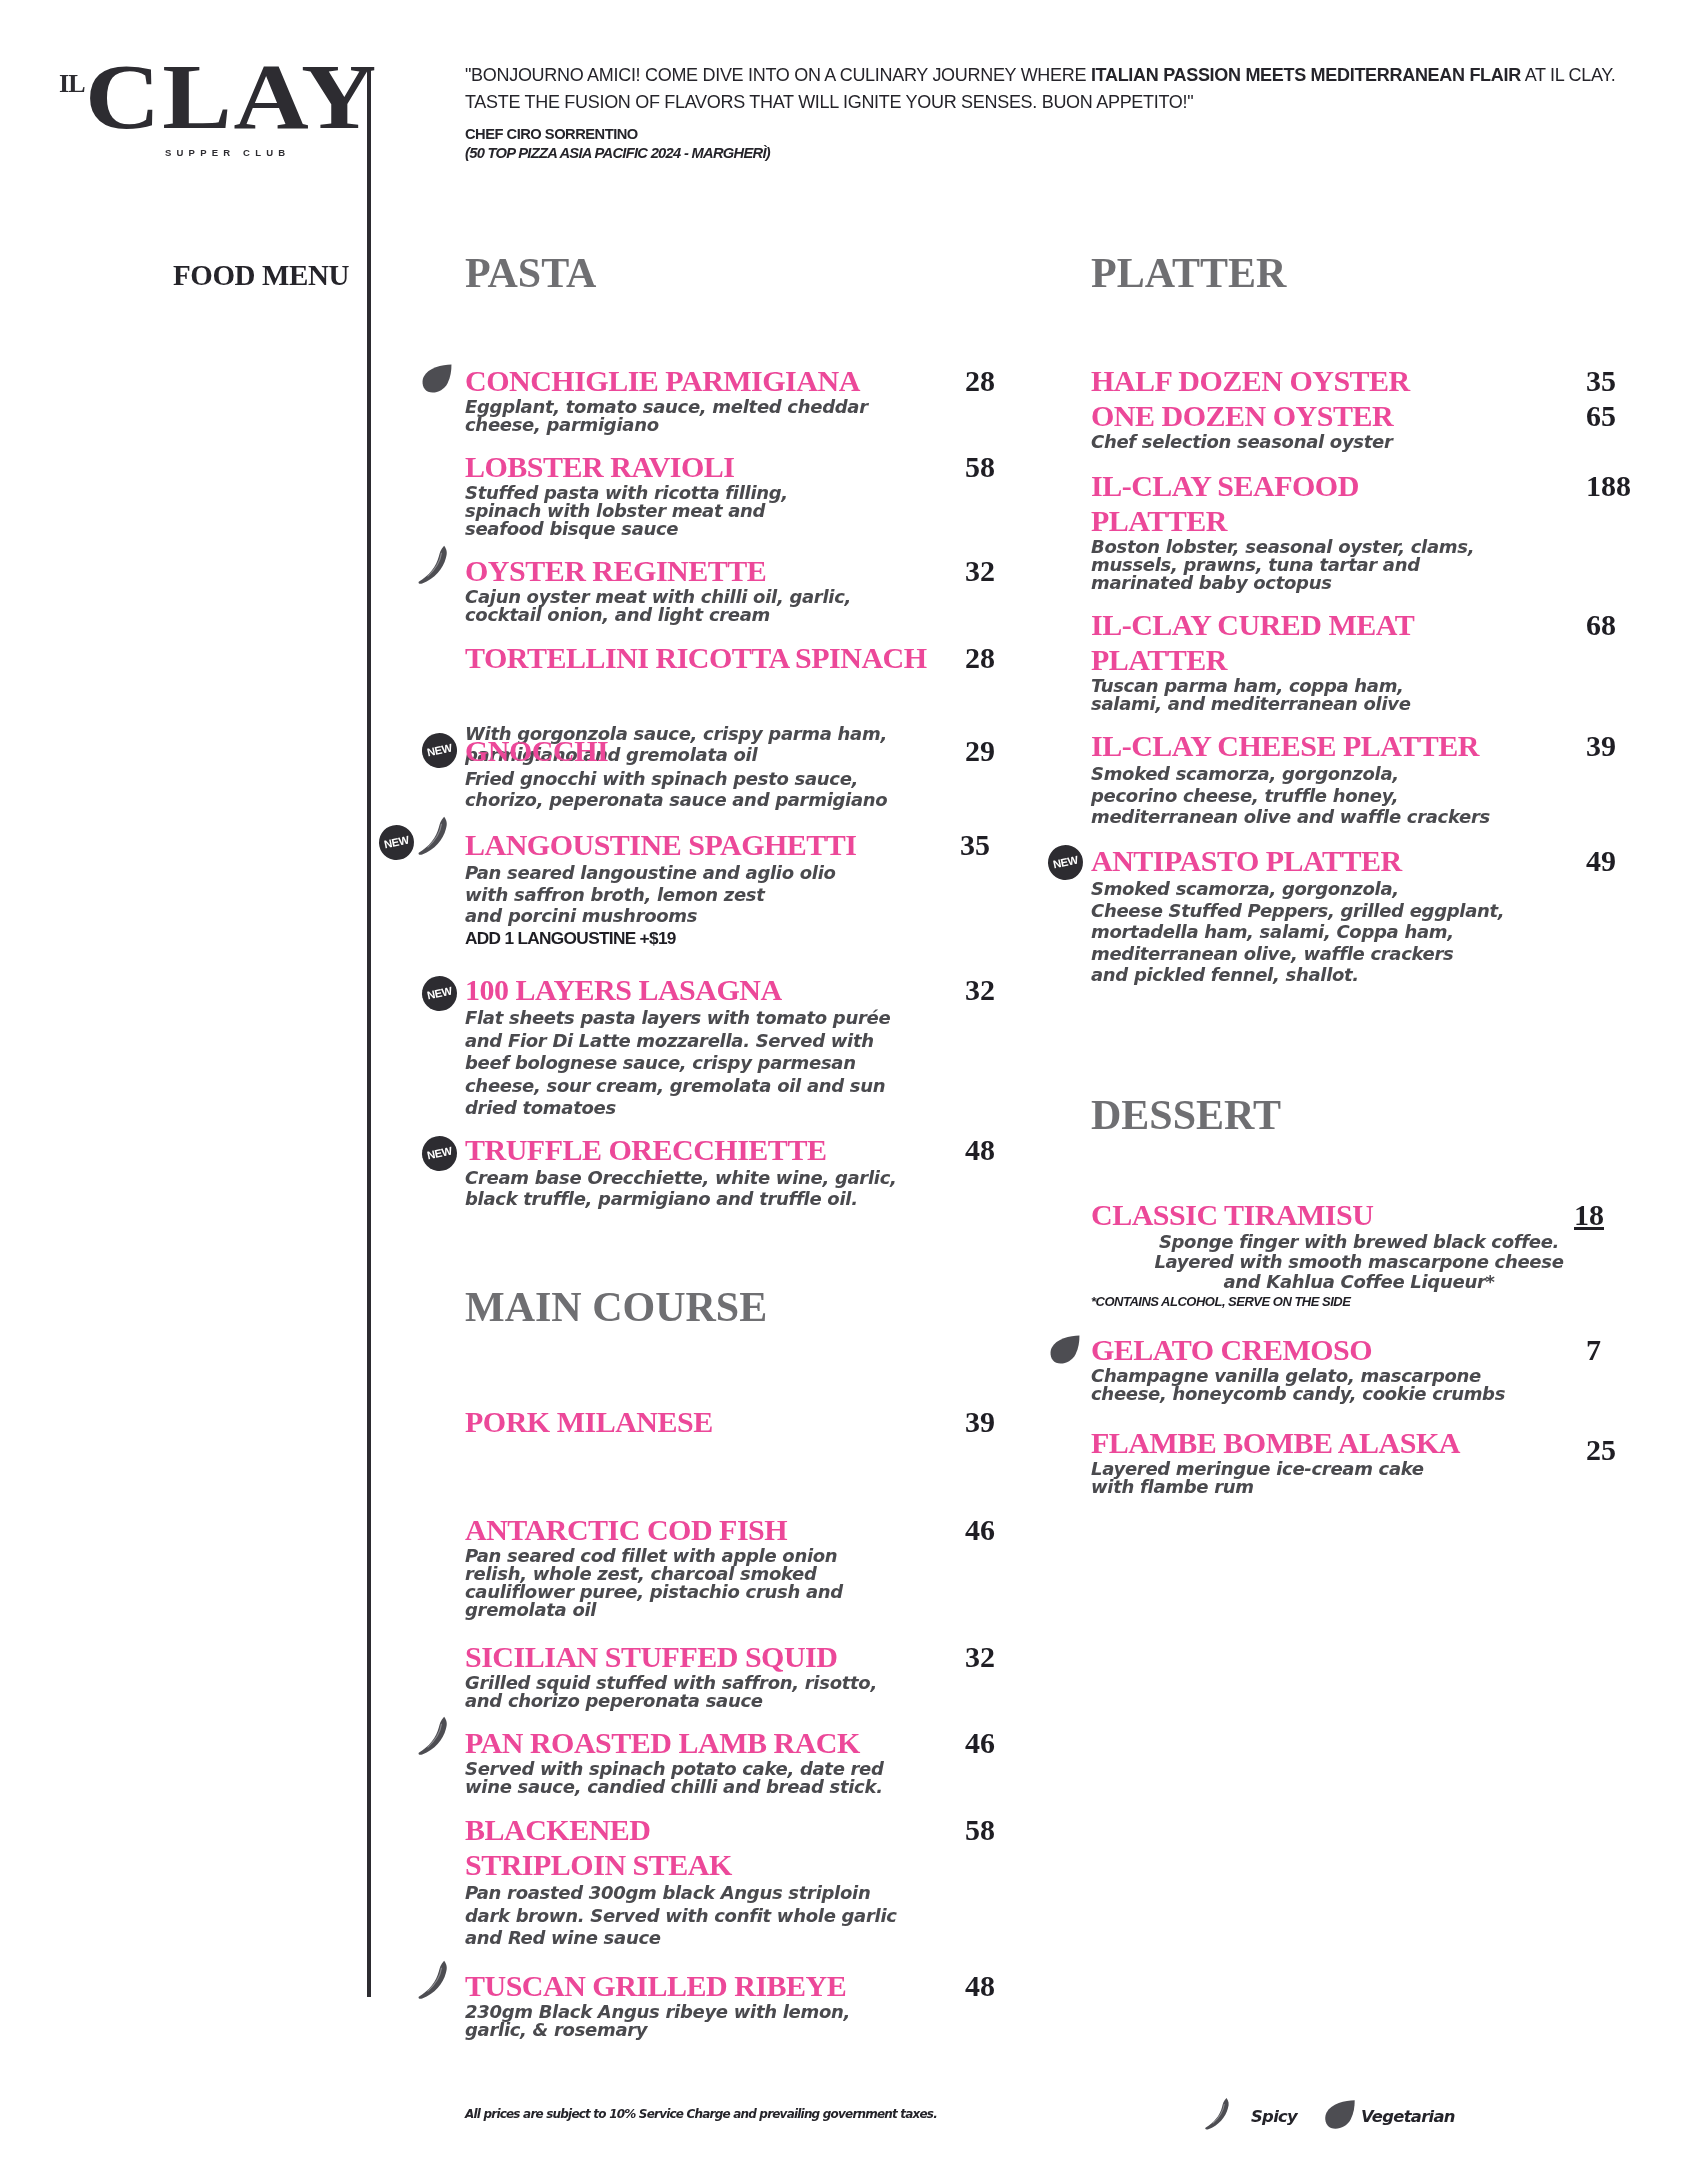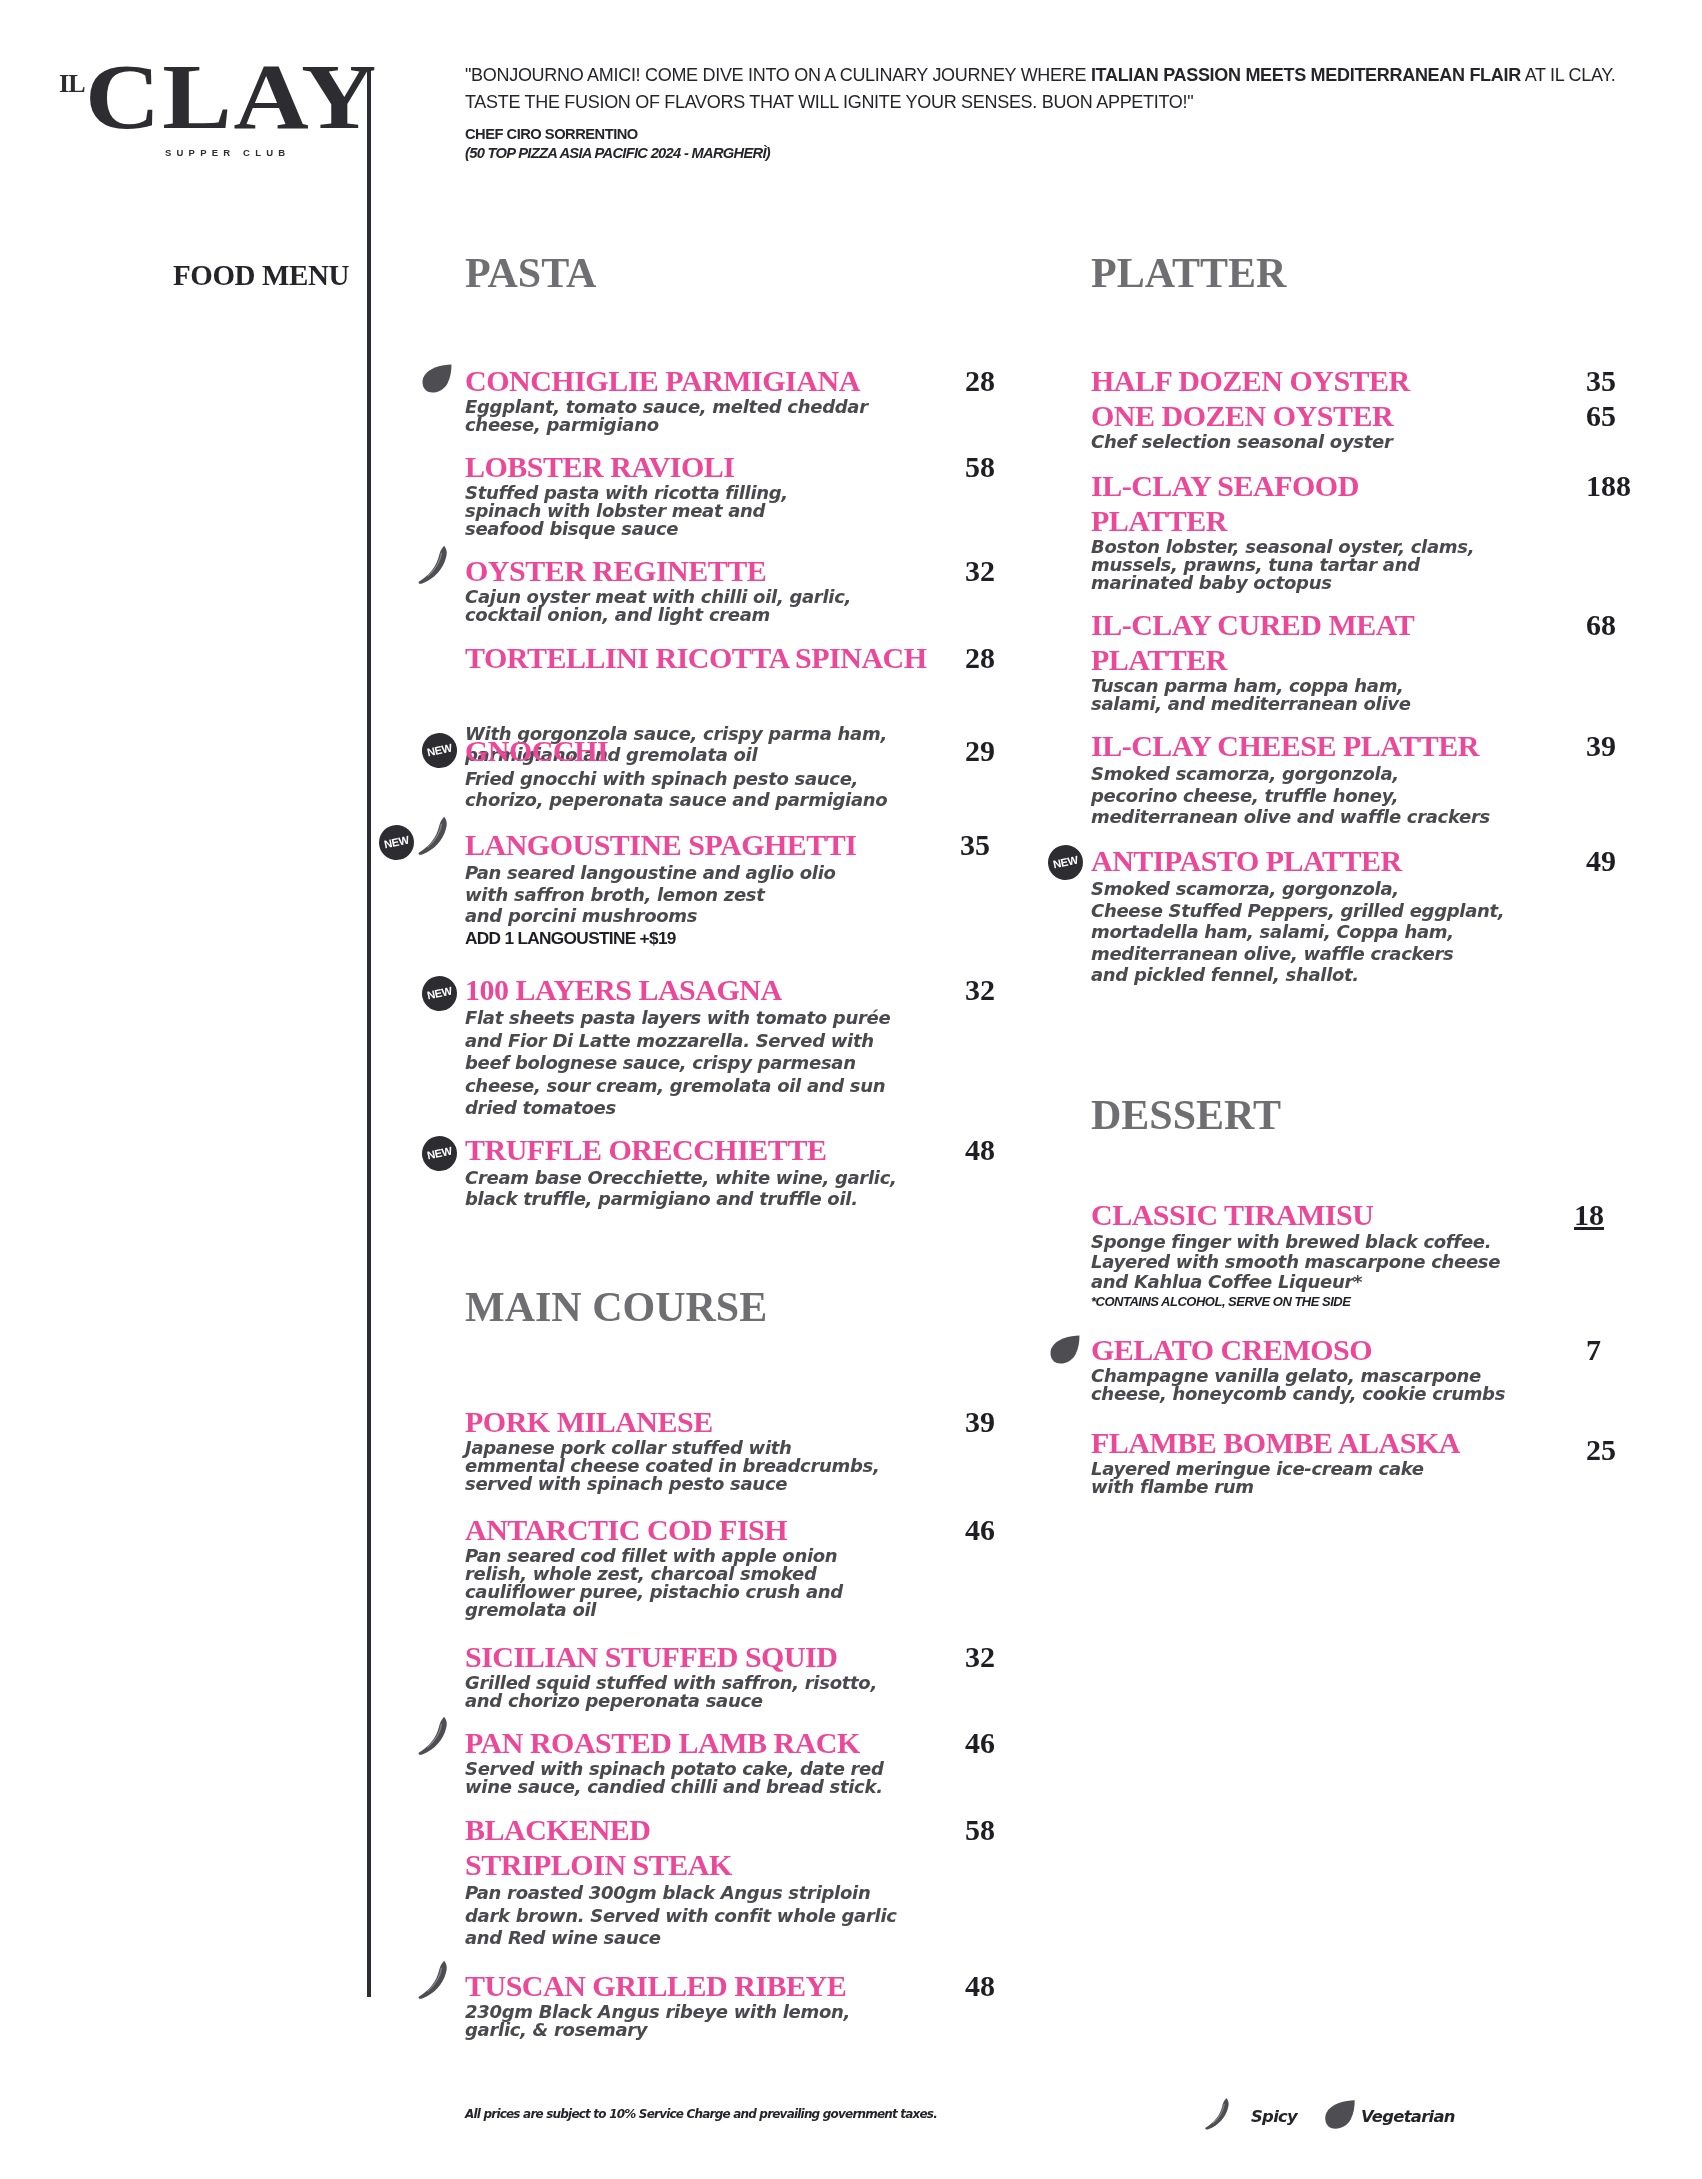--- a/index.html
+++ b/index.html
@@ -144,23 +144,20 @@
   <div class="item-price" style="left:500px;">48</div>
   <div class="item-desc loose" style="line-height:21px;">Cream base Orecchiette, white wine, garlic,
 black truffle, parmigiano and truffle oil.</div>
 </div>
 
 <div class="abs section-title" style="left:465px; top:1283px;">MAIN COURSE</div>
 
 <div class="item" style="left:465px; top:1404px;">
   <div class="item-name">PORK MILANESE</div>
   <div class="item-price" style="left:500px;">39</div>
-  <div class="item-desc">Japanese pork collar stuffed with
-emmental cheese coated in breadcrumbs,
-served with spinach pesto sauce</div>
 </div>
 
 <div class="item" style="left:465px; top:1512px;">
   <div class="item-name">ANTARCTIC COD FISH</div>
   <div class="item-price" style="left:500px;">46</div>
   <div class="item-desc">Pan seared cod fillet with apple onion
 relish, whole zest, charcoal smoked
 cauliflower puree, pistachio crush and
 gremolata oil</div>
 </div>
@@ -248,21 +245,21 @@
 mortadella ham, salami, Coppa ham,
 mediterranean olive, waffle crackers
 and pickled fennel, shallot.</div>
 </div>
 
 <div class="abs section-title" style="left:1091px; top:1091px;">DESSERT</div>
 
 <div class="item" style="left:1091px; top:1197px;">
   <div class="item-name">CLASSIC TIRAMISU</div>
   <div class="item-price" style="left:483px;text-decoration:underline;">18</div>
-  <div class="item-desc" style="line-height:20px;">Sponge finger with brewed black coffee.
+  <div class="item-desc" style="line-height:20px;text-align:center;">Sponge finger with brewed black coffee.
 Layered with smooth mascarpone cheese
 and Kahlua Coffee Liqueur*</div>
   <div class="item-note">*CONTAINS ALCOHOL, SERVE ON THE SIDE</div>
 </div>
 
 <div class="item" style="left:1091px; top:1332px;">
   <svg class="icon-svg" style="left:-43px; top:1.7px; width:35px; height:31px;" viewBox="0 0 40 36" width="35" height="31">
       <use href="#leaf"></use>
     </svg>
   <div class="item-name">GELATO CREMOSO</div>

